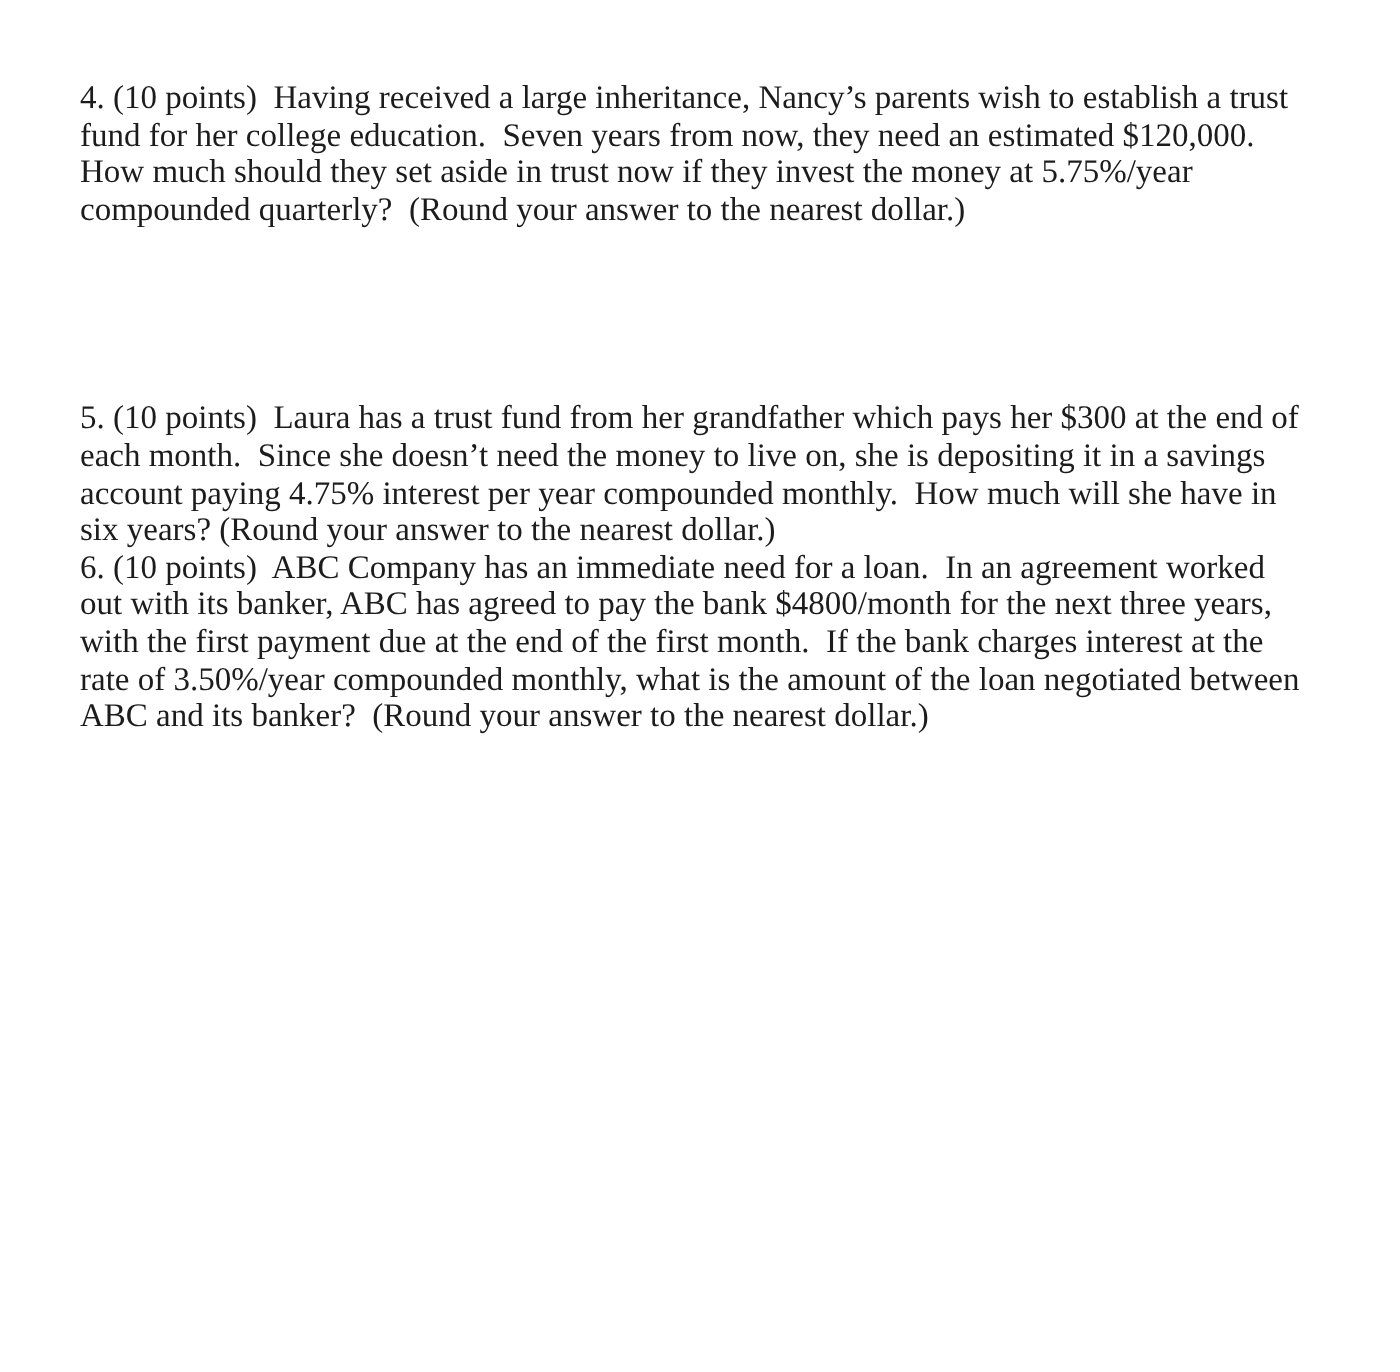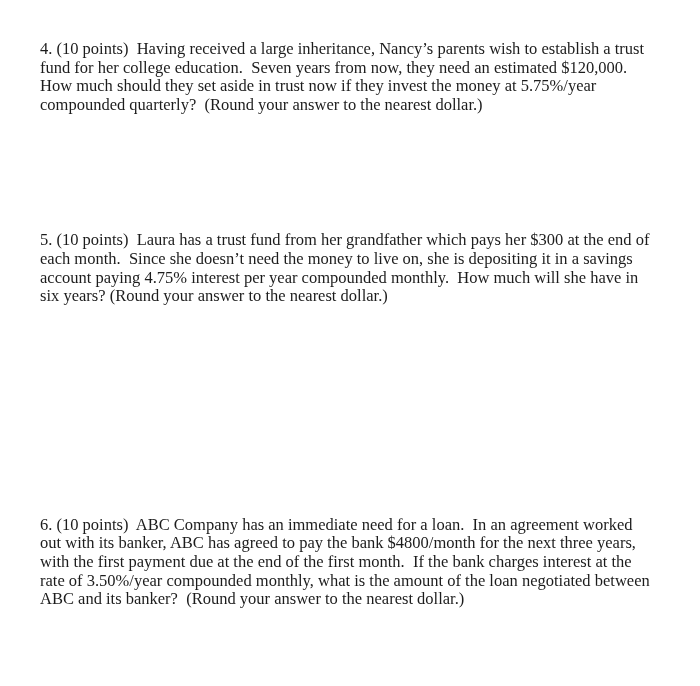--- a/index.html
+++ b/index.html
@@ -20,22 +20,22 @@
   }
   .problem {
     margin: 0;
     width: 616px;
     font-size: 16.5px;
     line-height: 18.6px;
     white-space: pre-wrap;
     text-align: left;
     letter-spacing: 0;
   }
-  .gap-1 { margin-bottom: 117px; }
-  .gap-2 { margin-bottom: 210px; }
+  .gap-1 { margin-bottom: 86px; }
+  .gap-2 { }
 </style>
 </head>
 <body>
 
 <div class="page">
   <p class="problem gap-1">4. (10 points)  Having received a large inheritance, Nancy’s parents wish to establish a trust fund for her college education.  Seven years from now, they need an estimated $120,000.  How much should they set aside in trust now if they invest the money at 5.75%/year compounded quarterly?  (Round your answer to the nearest dollar.)</p>
 
   <p class="problem gap-2">5. (10 points)  Laura has a trust fund from her grandfather which pays her $300 at the end of each month.  Since she doesn’t need the money to live on, she is depositing it in a savings account paying 4.75% interest per year compounded monthly.  How much will she have in six years? (Round your answer to the nearest dollar.)</p>
 
   <p class="problem">6. (10 points)  ABC Company has an immediate need for a loan.  In an agreement worked out with its banker, ABC has agreed to pay the bank $4800/month for the next three years, with the first payment due at the end of the first month.  If the bank charges interest at the rate of 3.50%/year compounded monthly, what is the amount of the loan negotiated between ABC and its banker?  (Round your answer to the nearest dollar.)</p>

